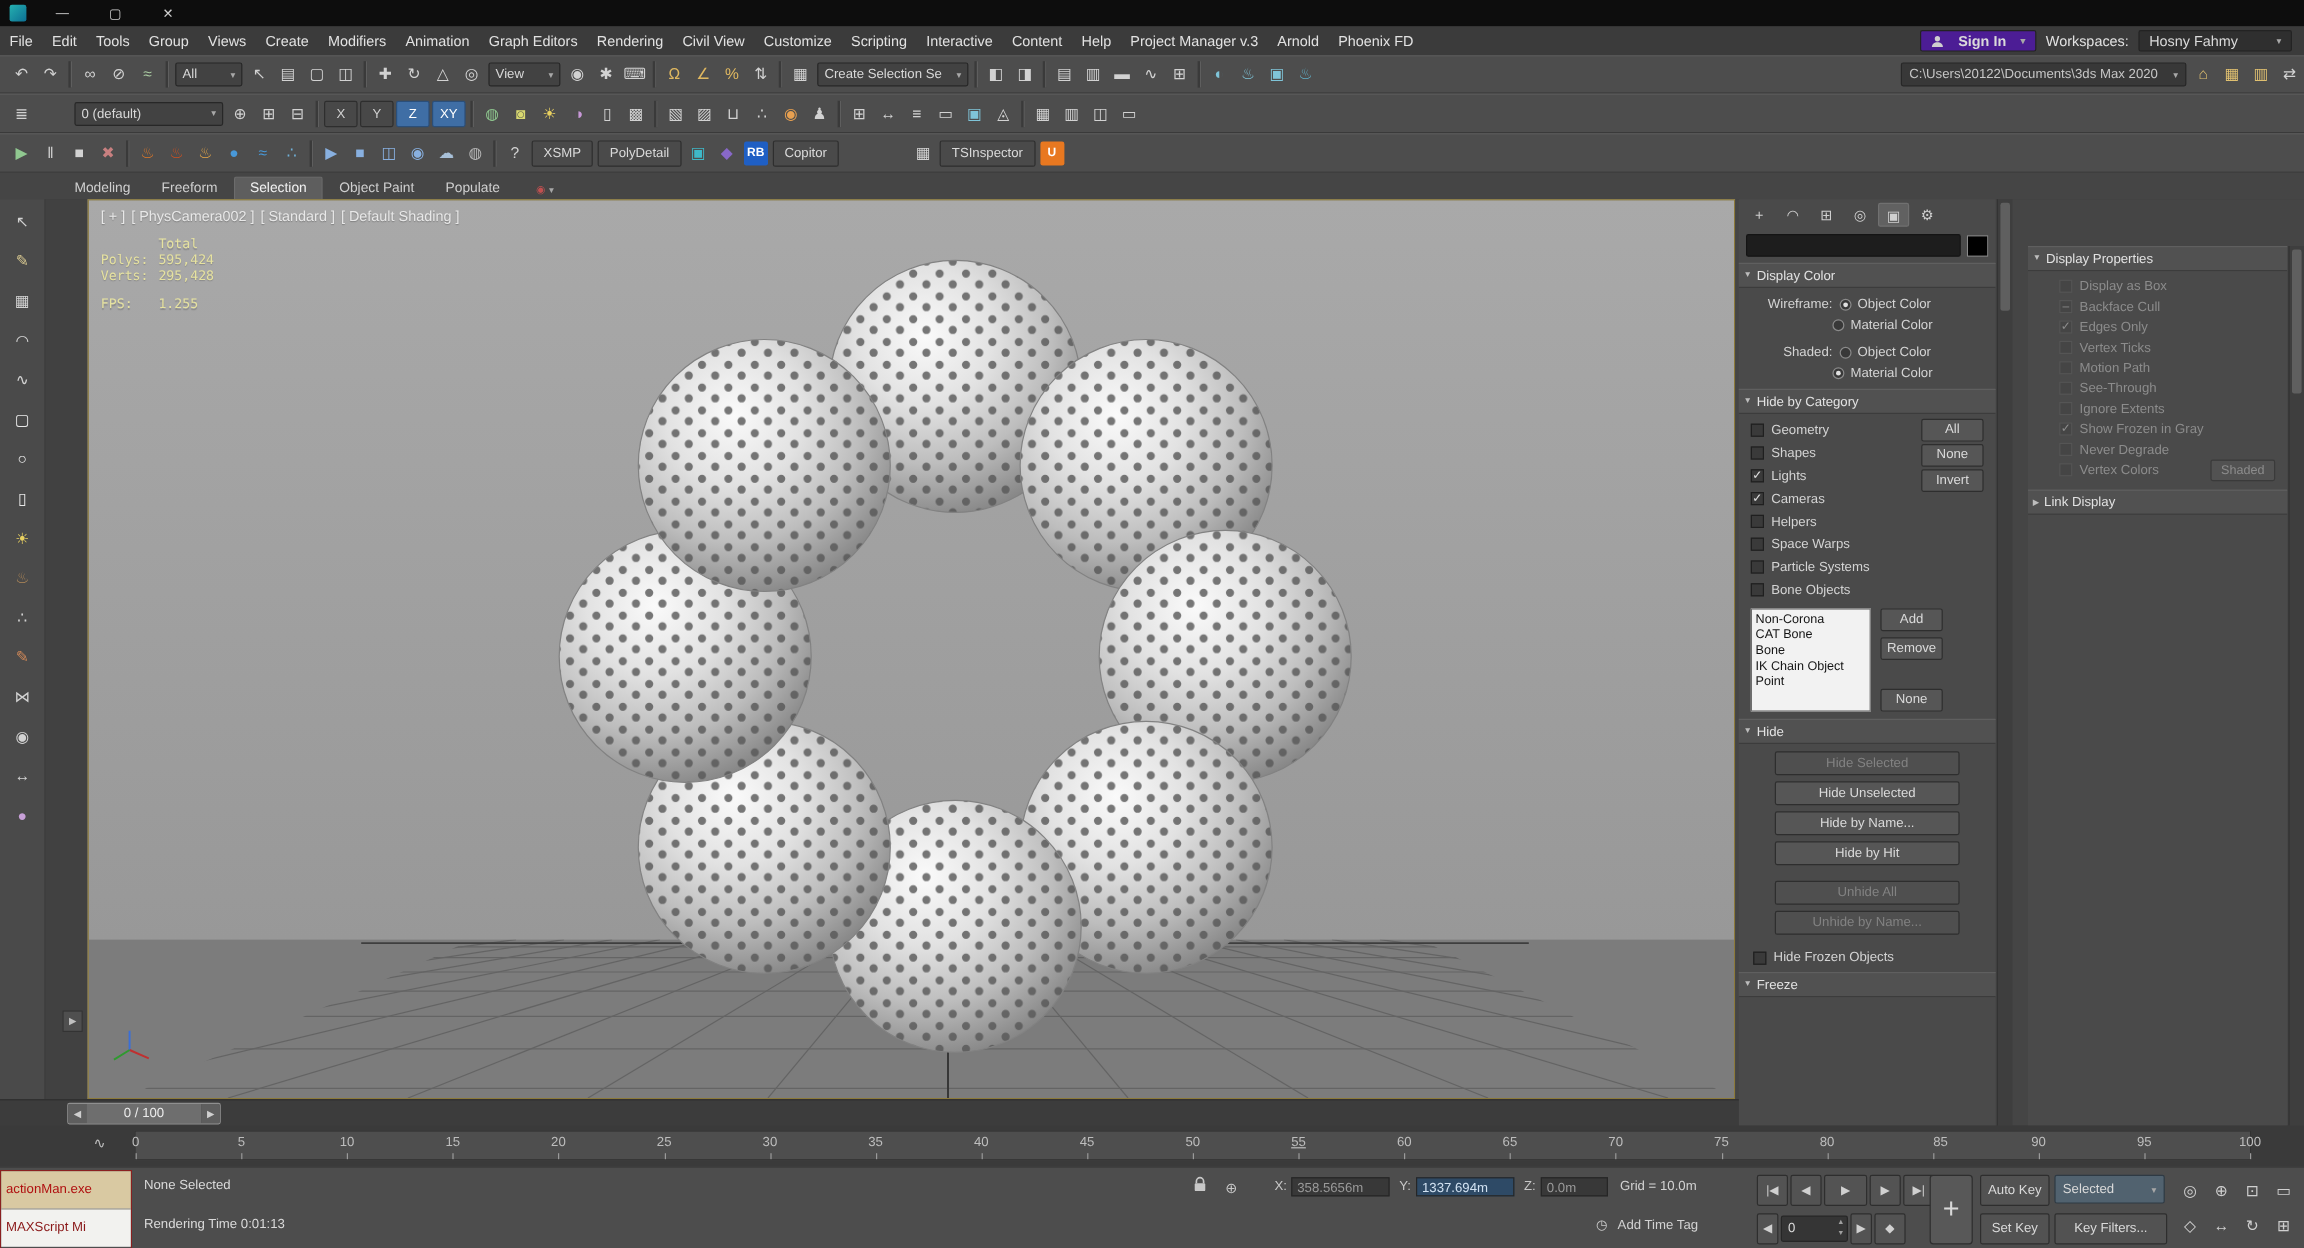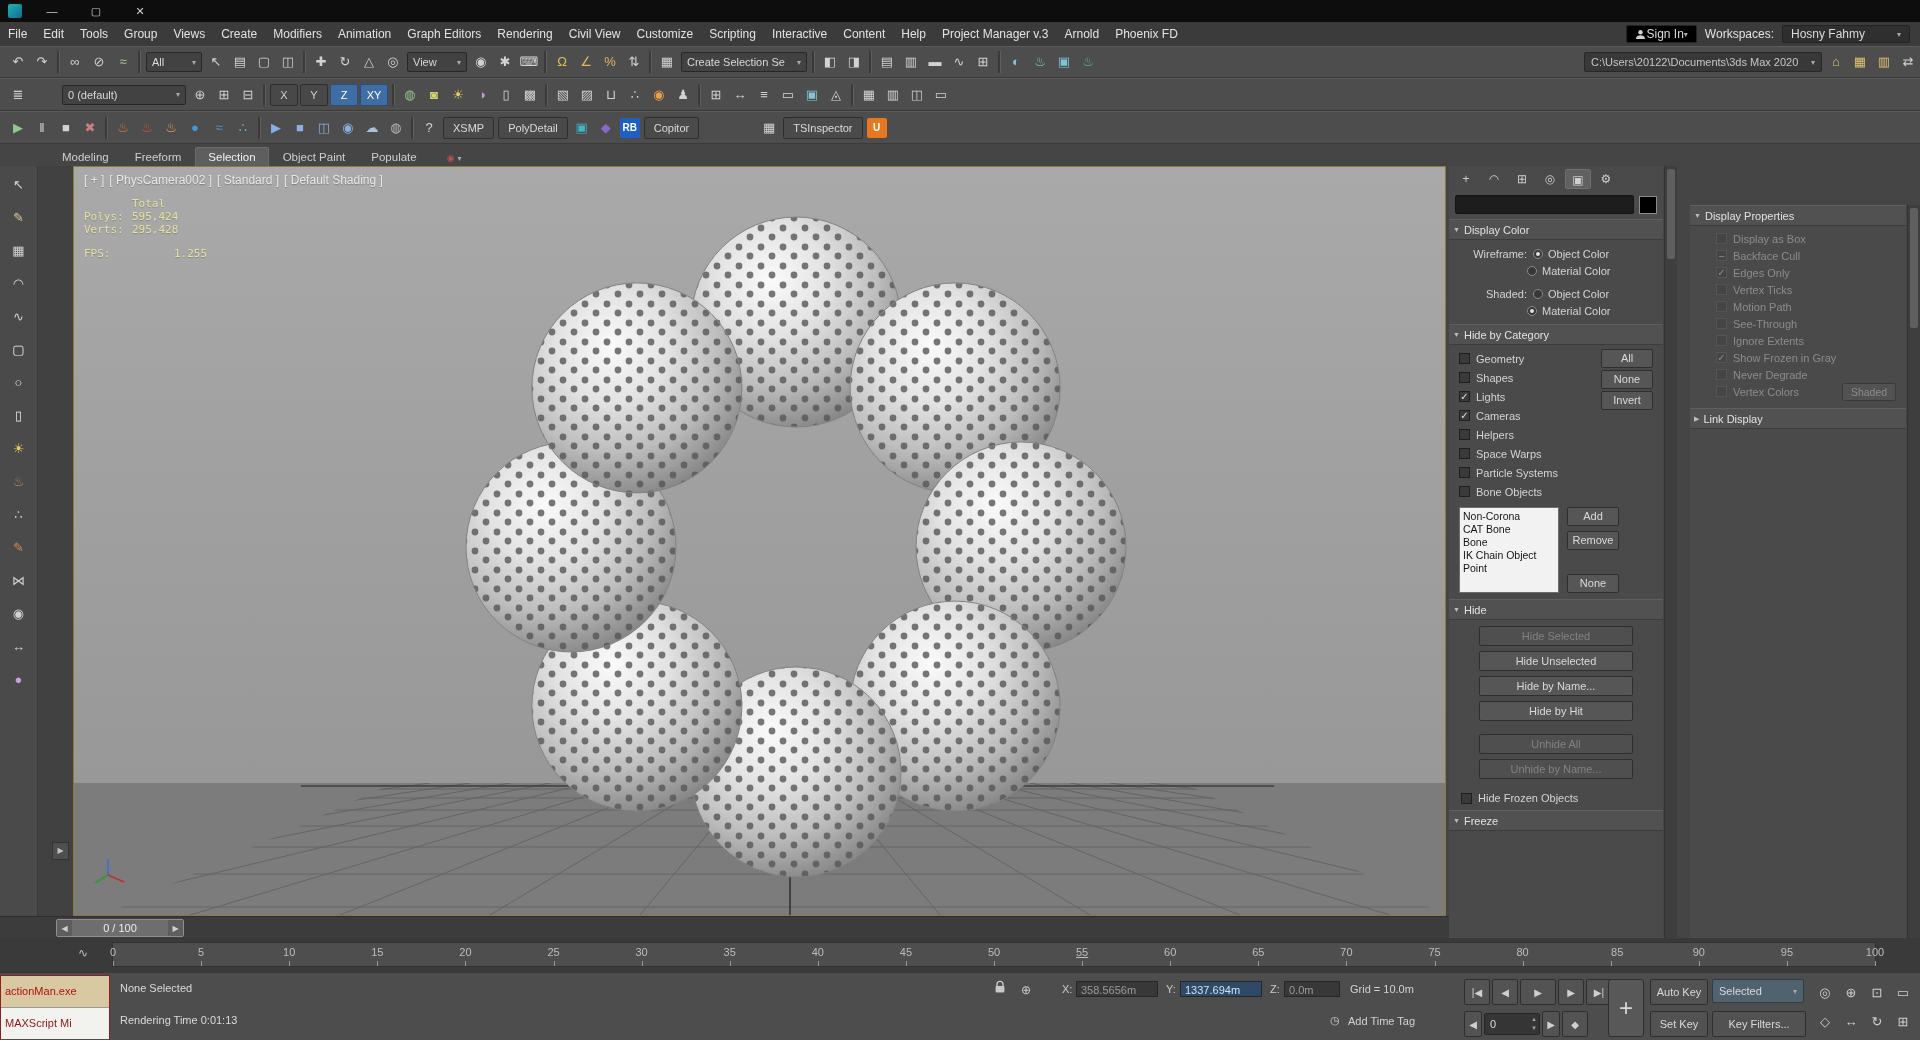--- a/index.html
+++ b/index.html
@@ -13,22 +13,22 @@
     background:linear-gradient(135deg,#25b0b0,#0c6f93);display:inline-block;}
   .title-text{flex:1;white-space:nowrap;}
   .win-controls{display:flex;height:22px;}
   .win-btn{width:44px;height:22px;display:flex;align-items:center;justify-content:center;color:#cfcfcf;font-size:11px;}
 
   
   .menubar{position:absolute;left:0;top:22px;width:1920px;height:24px;background:#3b3b3b;border-bottom:1px solid #2c2c2c;
     display:flex;align-items:center;color:#e2e2e2;font-size:12px;}
   .menu-item{padding:0 8px;line-height:23px;cursor:default;}
   .menu-right{margin-left:auto;display:flex;align-items:center;gap:8px;padding-right:10px;}
-  .signin{display:flex;align-items:center;gap:0;background:#000000;border:1px solid #232323;border-radius:2px;
-    padding:1px 8px;color:#dadada;}
+  .signin{display:flex;align-items:center;gap:12px;background:#4c1d95;border:1px solid #232323;border-radius:2px;
+    padding:1px 8px;color:#dadada;font-weight:bold;}
   .ws-dd{display:flex;align-items:center;gap:6px;background:#2f2f2f;border:1px solid #232323;border-radius:2px;
     padding:1px 8px;color:#dadada;min-width:110px;justify-content:space-between;}
   .dd-arrow{font-size:8px;color:#a8a8a8;}
 
   
   .toolbar{position:absolute;left:0;width:1920px;background:#4d4d4d;display:flex;align-items:center;
     padding-left:6px;box-sizing:border-box;border-top:1px solid #5a5a5a;border-bottom:1px solid #3a3a3a;}
   .t1{top:46px;height:32px;}
   .t2{top:78px;height:33px;}
   .t3{top:111px;height:33px;}
@@ -66,21 +66,21 @@
   .vp-gap{position:absolute;left:38px;top:166px;width:35px;height:750px;background:#414141;}
   .viewport{position:absolute;left:73px;top:166px;width:1371px;height:748px;border:1px solid #8c7a3a;
     background:#a2a2a2;overflow:hidden;}
   .viewport svg.vpsvg{position:absolute;left:0;top:0;}
   .vp-label{position:absolute;left:10px;top:6px;font-size:12px;color:#e8e8e8;display:flex;gap:5px;
     text-shadow:0 1px 1px rgba(0,0,0,.25);}
   .vp-stats{position:absolute;left:10px;top:30px;font-family:"DejaVu Sans Mono",monospace;font-size:11px;
     color:#e6e2a0;text-shadow:0 1px 1px rgba(0,0,0,.2);}
   .vps-row{display:flex;}
   .vps-row .l{width:48px;}
-  .vps-row.gap{margin-top:11px;gap:42px;}
+  .vps-row.gap{margin-top:11px;}
   .axis-tripod{position:absolute;left:18px;bottom:26px;}
   .vp-expand{position:absolute;left:52px;top:842px;width:15px;height:16px;background:#4f4f4f;border:1px solid #333;
     color:#c0c0c0;font-size:8px;text-align:center;line-height:16px;}
 
   
   .rightbg{position:absolute;left:1446px;top:166px;width:474px;height:772px;background:#454545;}
   .cmdpanel{position:absolute;left:1449px;top:166px;width:214px;height:772px;background:#4a4a4a;font-size:11px;color:#d4d4d4;}
   .cp-tabs{display:flex;gap:2px;padding:3px 4px;}
   .cp-tab{width:26px;height:20px;line-height:20px;text-align:center;color:#cfcfcf;font-size:12px;border-radius:2px;}
   .cp-tab.active{background:#616161;border:1px solid #707070;box-sizing:border-box;}

